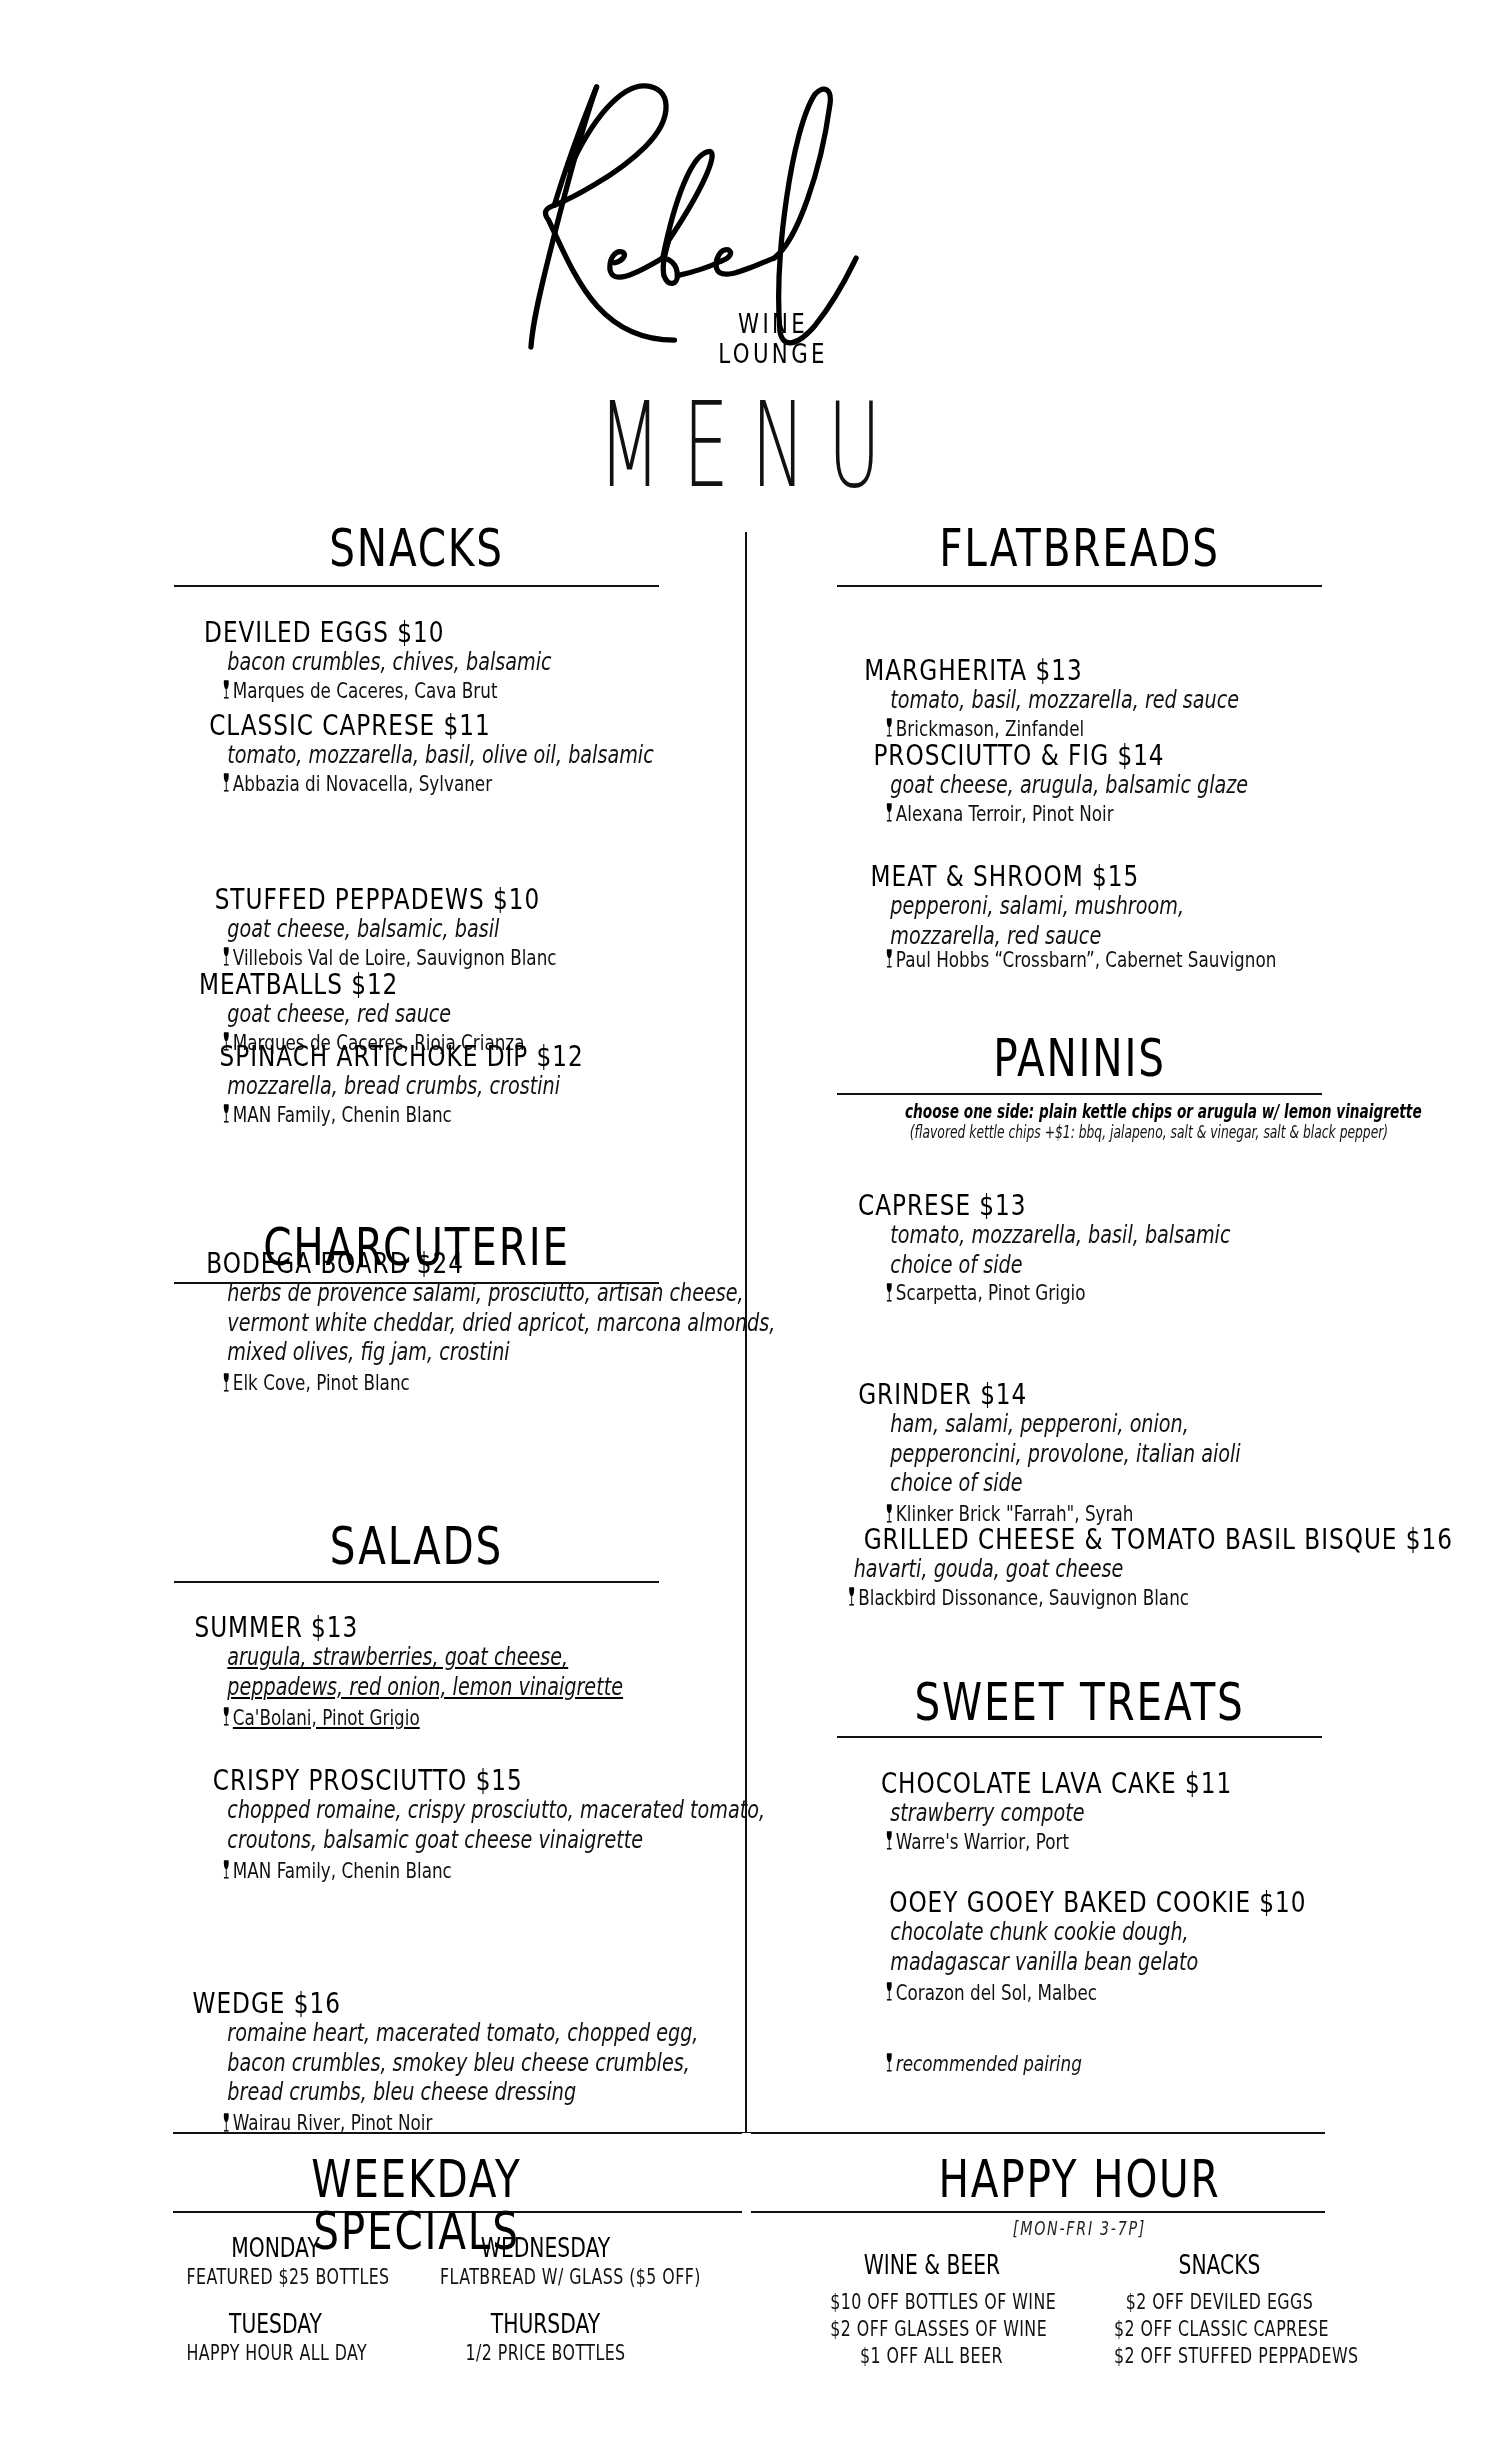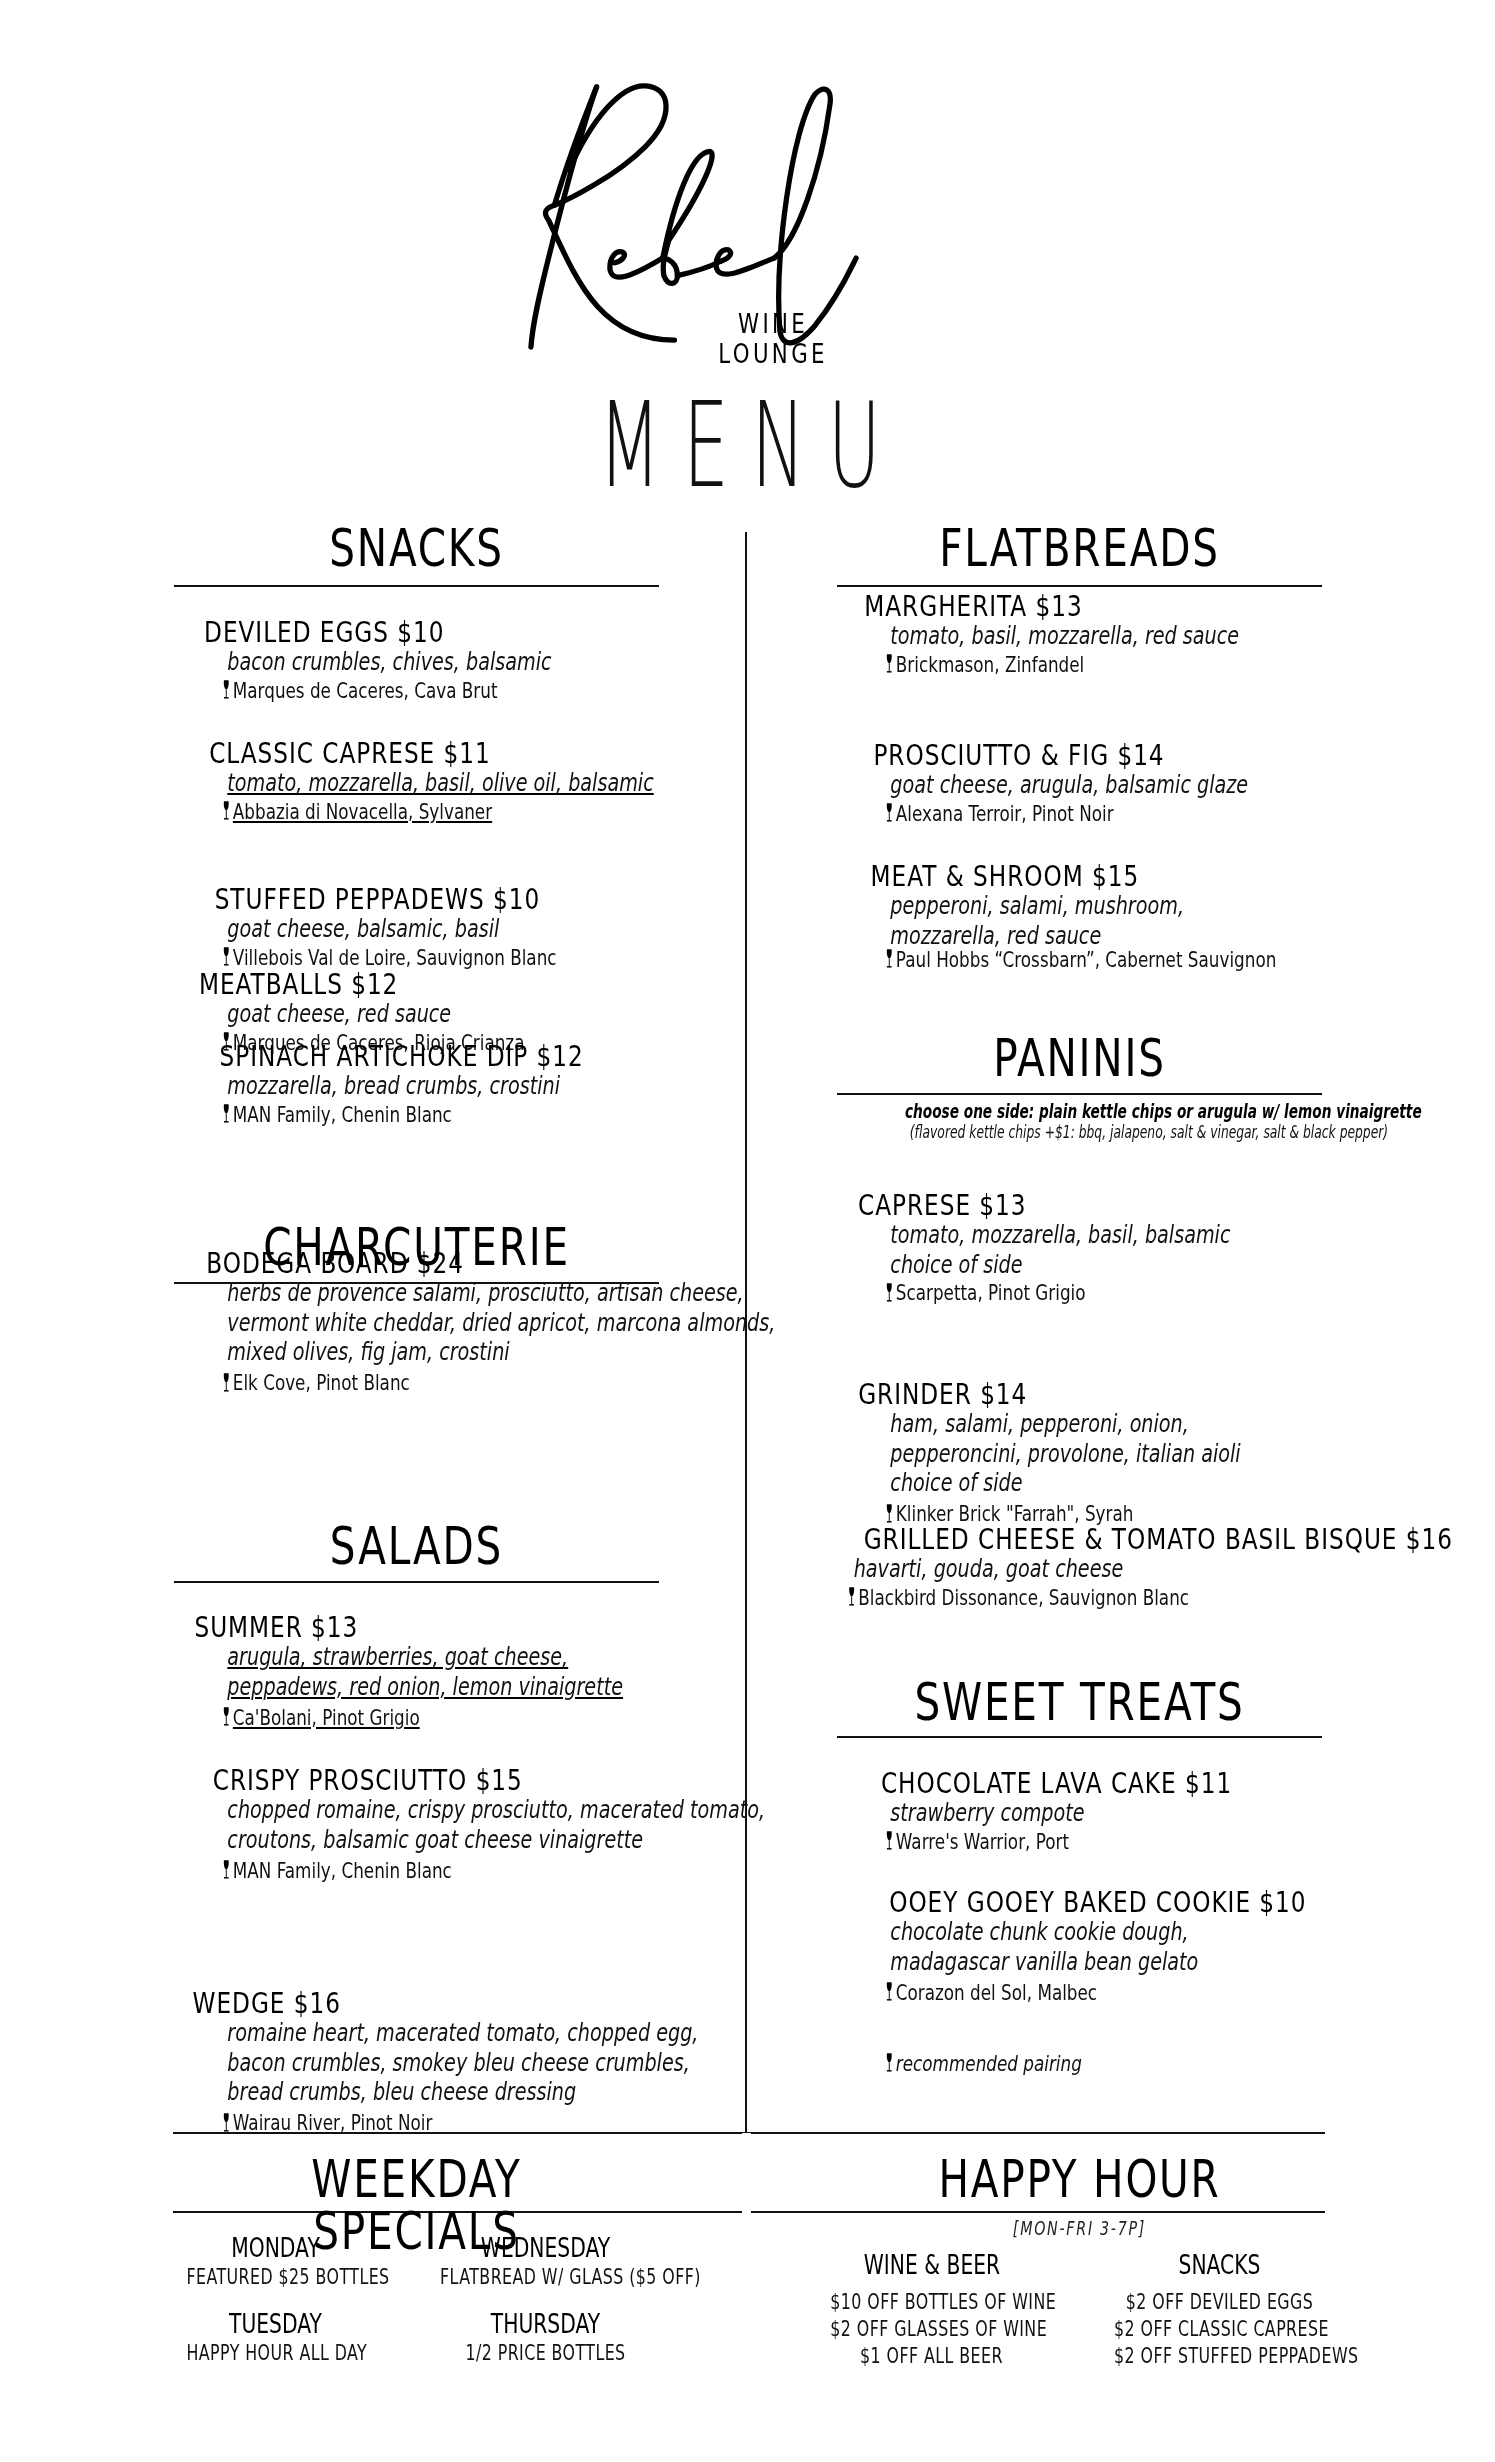--- a/index.html
+++ b/index.html
@@ -99,21 +99,21 @@
   <div class="item" style="top:617px;">
     <span class="item-name">DEVILED EGGS $10</span>
     <span class="item-desc">bacon crumbles, chives, balsamic</span>
     <span class="pair"><svg class="glass" viewBox="0 0 16 36">
           <path d="M3 2 H13 C14 10 12 17 8 18 C4 17 2 10 3 2 Z" fill="#000"></path>
           <rect x="7" y="18" width="2" height="14" fill="#000"></rect>
           <rect x="3" y="31" width="10" height="2.5" fill="#000"></rect>
         </svg><span>Marques de Caceres, Cava Brut</span></span>
   </div>
 
-  <div class="item" style="top:738px;text-decoration:underline;">
+  <div class="item" style="top:710px;">
     <span class="item-name">CLASSIC CAPRESE $11</span>
     <span class="item-desc">tomato, mozzarella, basil, olive oil, balsamic</span>
     <span class="pair"><svg class="glass" viewBox="0 0 16 36">
           <path d="M3 2 H13 C14 10 12 17 8 18 C4 17 2 10 3 2 Z" fill="#000"></path>
           <rect x="7" y="18" width="2" height="14" fill="#000"></rect>
           <rect x="3" y="31" width="10" height="2.5" fill="#000"></rect>
         </svg><span>Abbazia di Novacella, Sylvaner</span></span>
   </div>
 
   <div class="item" style="top:884px;">
@@ -197,21 +197,21 @@
           <rect x="3" y="31" width="10" height="2.5" fill="#000"></rect>
         </svg><span>Wairau River, Pinot Noir</span></span>
   </div>
 </div>
 
 <div class="col" style="left:837px; top:0; width:485px;">
 
   <div class="sec-head" style="left:0; width:485px; top:522px;">FLATBREADS</div>
   <div class="rule" style="left:0; width:485px; top:585px;"></div>
 
-  <div class="item" style="top:591px;">
+  <div class="item" style="top:655px;">
     <span class="item-name">MARGHERITA $13</span>
     <span class="item-desc">tomato, basil, mozzarella, red sauce</span>
     <span class="pair"><svg class="glass" viewBox="0 0 16 36">
           <path d="M3 2 H13 C14 10 12 17 8 18 C4 17 2 10 3 2 Z" fill="#000"></path>
           <rect x="7" y="18" width="2" height="14" fill="#000"></rect>
           <rect x="3" y="31" width="10" height="2.5" fill="#000"></rect>
         </svg><span>Brickmason, Zinfandel</span></span>
   </div>
 
   <div class="item" style="top:740px;">

